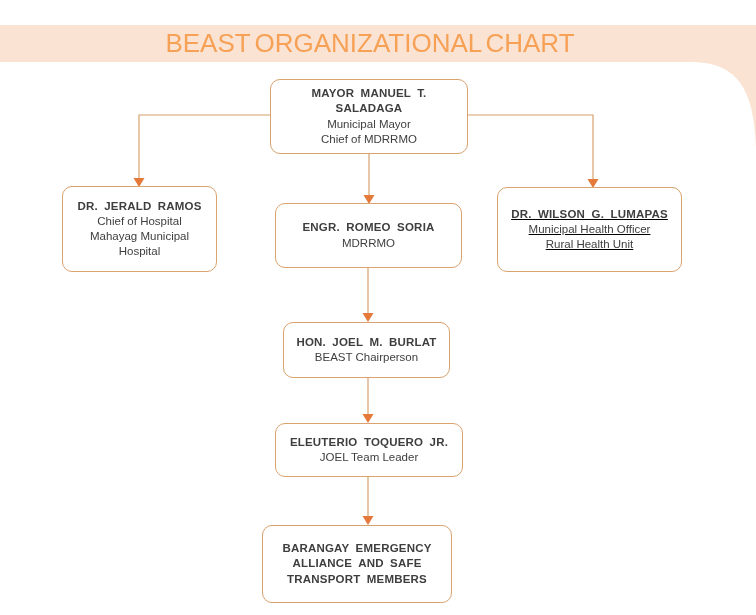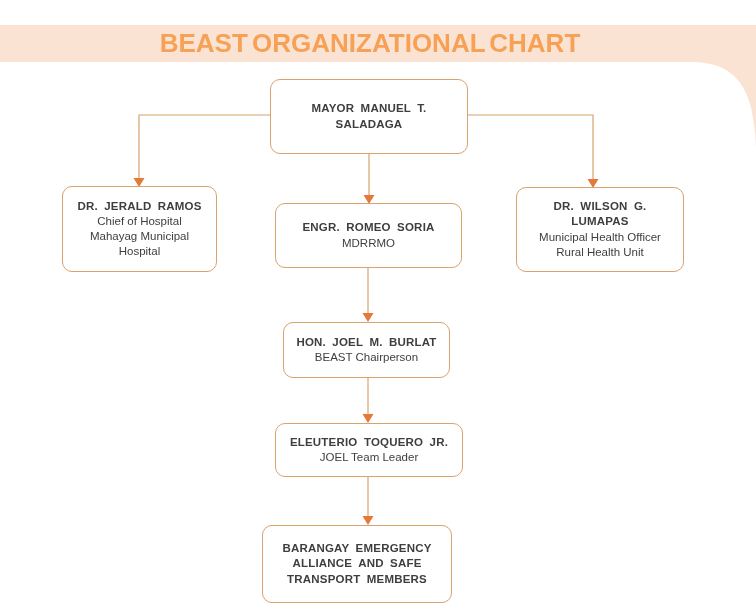--- a/index.html
+++ b/index.html
@@ -16,21 +16,21 @@
   #title-banner {
     position: absolute;
     left: 0; top: 25px;
     width: 756px; height: 37px;
     background: var(--banner-bg, #FBE3D4);
     display: flex; align-items: center; justify-content: center;
   }
   #page-title {
     color: var(--title-color, #F6A155);
     font-size: 26px;
-    font-weight: bold;
+    font-weight: normal;
     letter-spacing: 0px;
     word-spacing: -3px;
     transform: translateX(-8px);
     white-space: nowrap;
   }
 
   
   #overlay-svg {
     position: absolute; left: 0; top: 0;
     width: 756px; height: 615px;
@@ -67,21 +67,21 @@
   .node-subtitle {
     color: var(--text-color, #3E3E3E);
     font-size: 11.5px;
     line-height: 1.32;
     white-space: pre-line;
   }
 
   #node-mayor   { left: 270px; top: 79px;  width: 198px; height: 75px; }
   #node-ramos   { left: 62px;  top: 186px; width: 155px; height: 86px; }
   #node-soria   { left: 275px; top: 203px; width: 187px; height: 65px; }
-  #node-lumapas { left: 516px; top: 187px; width: 168px; height: 85px; }
+  #node-lumapas { left: 497px; top: 187px; width: 185px; height: 85px; text-decoration: underline; }
   #node-burlat  { left: 283px; top: 322px; width: 167px; height: 56px; }
   #node-toquero { left: 275px; top: 423px; width: 188px; height: 54px; }
   #node-members { left: 262px; top: 525px; width: 190px; height: 78px; }
 </style>
 </head>
 <body>
 
 <div id="page-root" style="--banner-bg: #FBE3D4; --title-color: #F6A155; --border-color: #D9A26E; --line-color: #D9A26E; --arrow-color: #E5793A; --text-color: #3E3E3E;">
 
   <div id="title-banner">
@@ -107,20 +107,22 @@
     <path class="conn" d="M 368 378 V 415"></path>
     <polygon class="arrow" points="362.5,414 373.5,414 368,423"></polygon>
 
     <path class="conn" d="M 368 477 V 517"></path>
     <polygon class="arrow" points="362.5,516 373.5,516 368,525"></polygon>
   </svg>
 
   <div class="node" id="node-mayor">
     <div class="node-name">MAYOR MANUEL T.
 SALADAGA</div>
+    <div class="node-subtitle">Municipal Mayor
+Chief of MDRRMO</div>
   </div>
 
   <div class="node" id="node-ramos">
     <div class="node-name">DR. JERALD RAMOS</div>
     <div class="node-subtitle">Chief of Hospital
 Mahayag Municipal
 Hospital</div>
   </div>
 
   <div class="node" id="node-soria">

